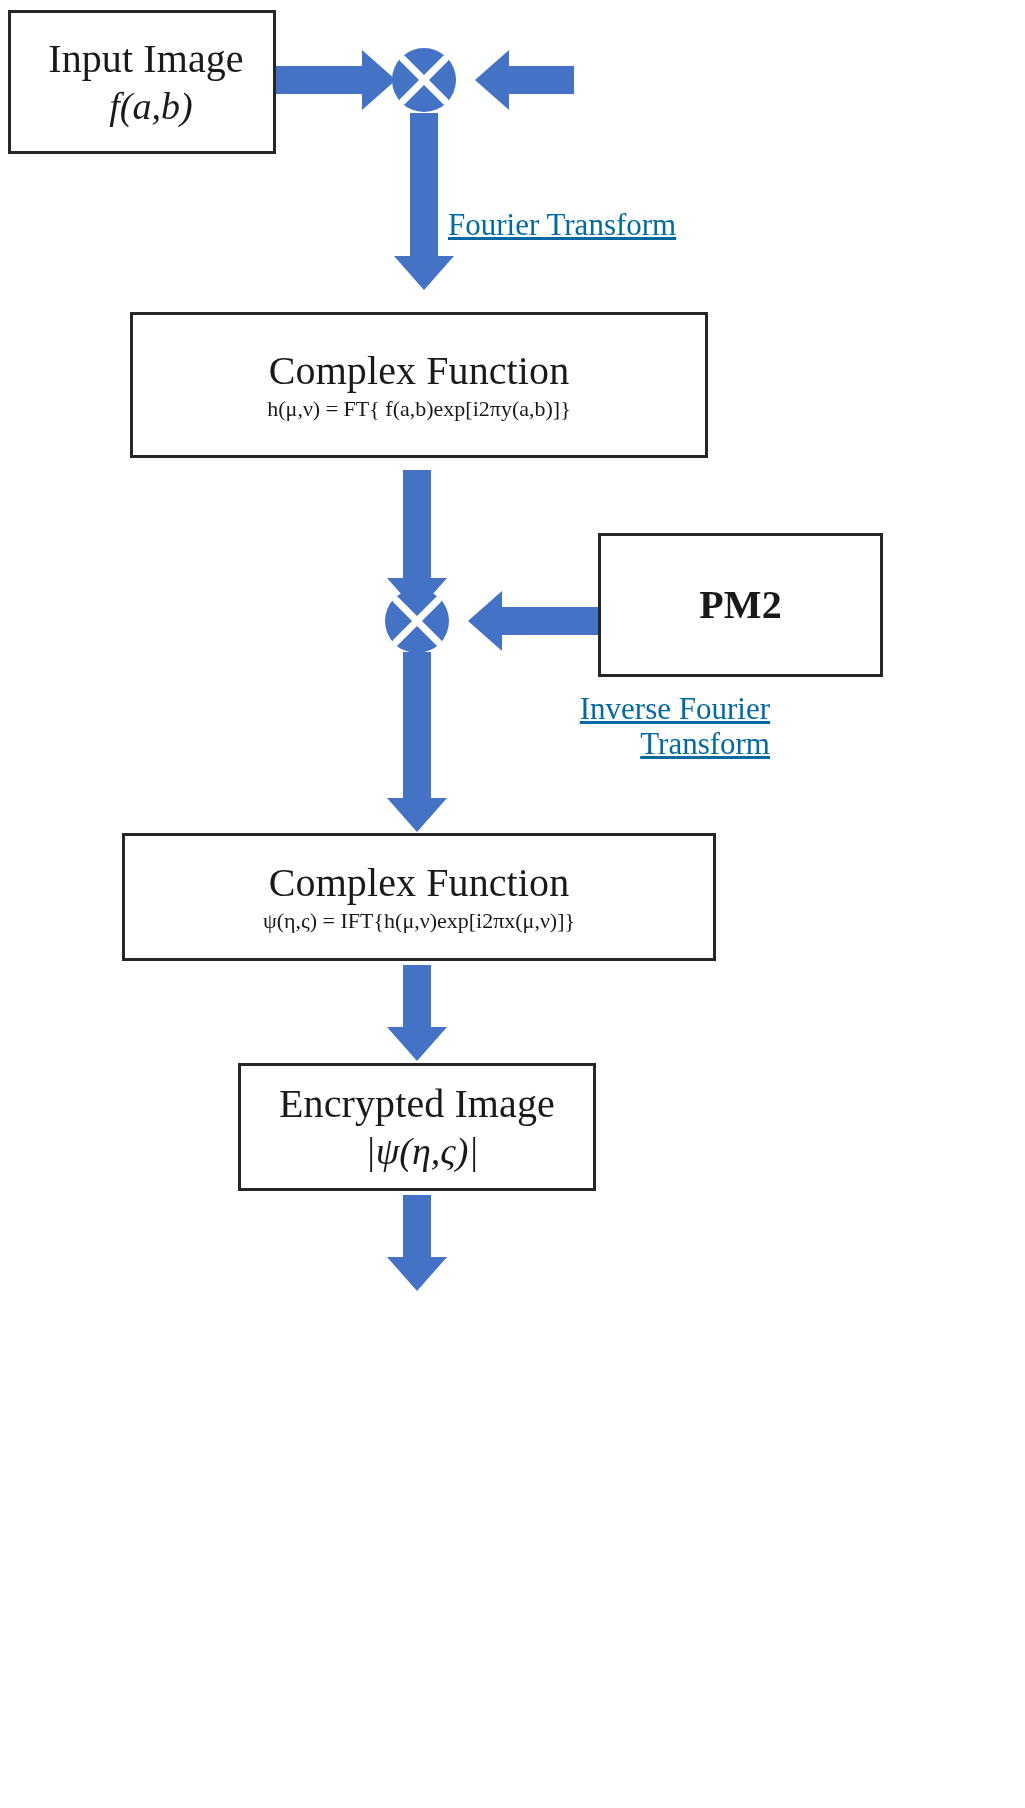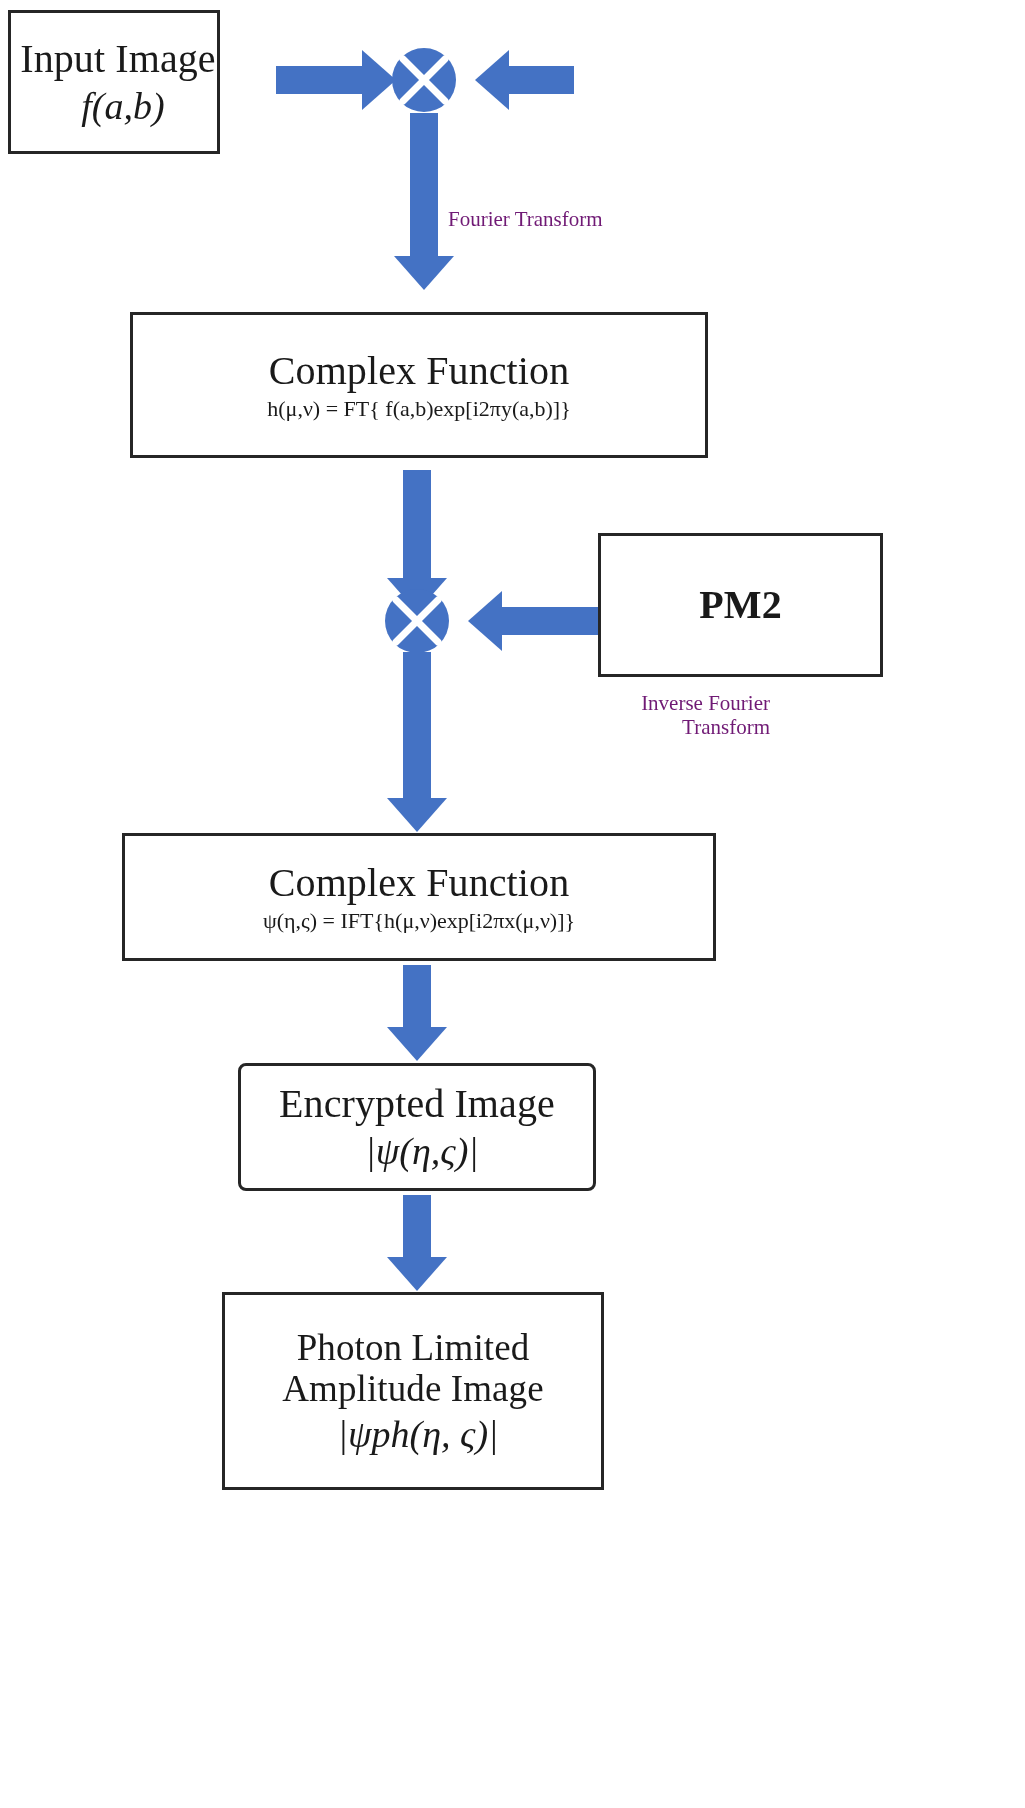--- a/index.html
+++ b/index.html
@@ -88,33 +88,34 @@
   
   .mult {
     position: absolute;
     width: 66px;
     height: 66px;
   }
 
   
   .edge-label {
     position: absolute;
-    font-size: 21px;
+    font-size: 31px;
     line-height: 1.12;
     text-align: center;
     white-space: pre-line;
-    color: #701a75;
+    color: #0369a1;
+    text-decoration: underline;
   }
 </style>
 </head>
 <body>
 
 <div class="canvas">
 
-  <div class="box" style="left:8px; top:10px; width:212px; height:144px;padding-left:8px;">
+  <div class="box" style="left:8px; top:10px; width:268px; height:144px;padding-left:8px;">
     <div class="title">Input Image</div>
     <div class="formula big ital">f(a,b)</div>
   </div>
 
   <div class="arrow-shaft" style="left:276px; top:66px; width:86px; height:28px;"></div>
   <div class="arrow-head head-right" style="left:362px; top:50px;"></div>
 
   <div class="mult" style="left:391px; top:47px;">
     <svg width="66" height="66" viewBox="0 0 66 66">
       <circle cx="33" cy="33" r="32" fill="#4472c4"></circle>
@@ -162,27 +163,22 @@
 Transform</div>
 
   <div class="box" style="left:122px; top:833px; width:594px; height:128px;">
     <div class="title">Complex Function</div>
     <div class="formula tight">ψ(η,ς) = IFT{h(μ,ν)exp[i2πx(μ,ν)]}</div>
   </div>
 
   <div class="arrow-shaft" style="left:403px; top:965px; width:28px; height:68px;"></div>
   <div class="arrow-head head-down" style="left:387px; top:1027px;"></div>
 
-  <div class="box" style="left:238px; top:1063px; width:358px; height:128px;border-radius:8px;">
+  <div class="box" style="left:238px; top:1063px; width:358px; height:128px;">
     <div class="title">Encrypted Image</div>
     <div class="formula big ital">|ψ(η,ς)|</div>
   </div>
 
   <div class="arrow-shaft" style="left:403px; top:1195px; width:28px; height:68px;"></div>
   <div class="arrow-head head-down" style="left:387px; top:1257px;"></div>
 
-  <div class="box" style="left:222px; top:1292px; width:382px; height:198px;">
-    <div class="title small">Photon Limited</div>
-    <div class="title small">Amplitude Image</div>
-    <div class="formula big ital">|ψph(η, ς)|</div>
-  </div>
 
 </div>
 
 </body></html>

